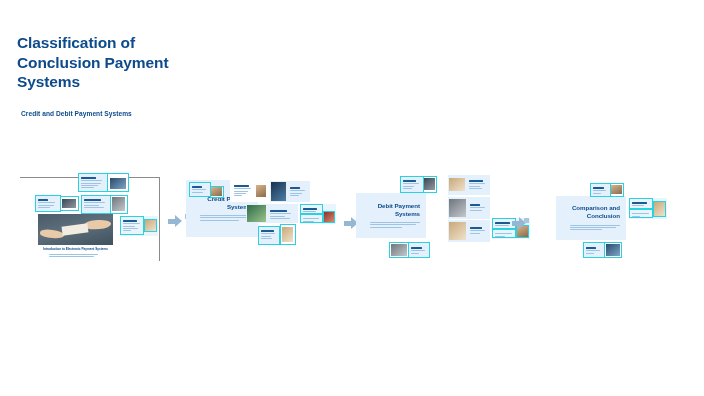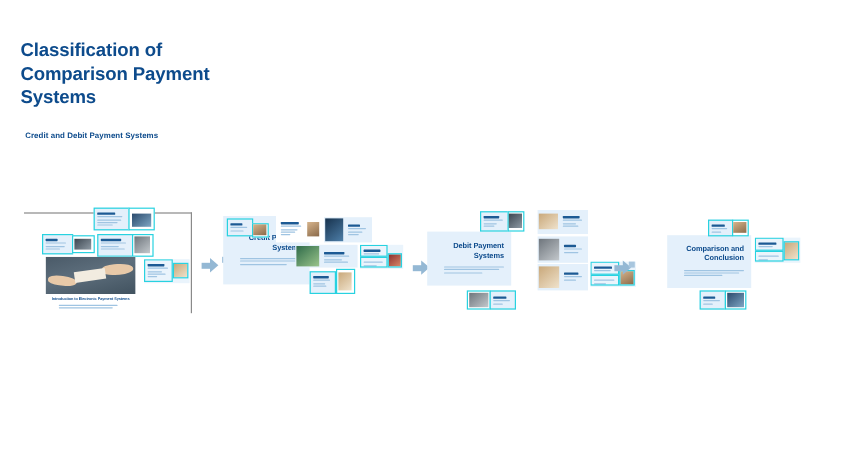--- a/index.html
+++ b/index.html
@@ -109,21 +109,21 @@
     border-left:7px solid #94b8d4;
   }
   .dot{position:absolute;width:5px;height:5px;background:#a8c6de;}
 </style>
 </head>
 <body>
 
 <div id="canvas">
 
   <div class="title-block">
-    <div class="doc-title">Classification of Comparison Payment Systems</div>
+    <div class="doc-title">Classification of Conclusion Payment Systems</div>
     <div class="doc-subtitle">Credit and Debit Payment Systems</div>
   </div>
 
   <div class="frame-h"></div>
   <div class="frame-v"></div>
 
   <div class="cluster" style="left:20px;top:170px;width:140px;height:95px;">
 
     <div class="slide sel" style="left:58px;top:3px;width:30px;height:19px;">
       <div class="thumb-text" style="left:1px;top:1px;width:27px;">

